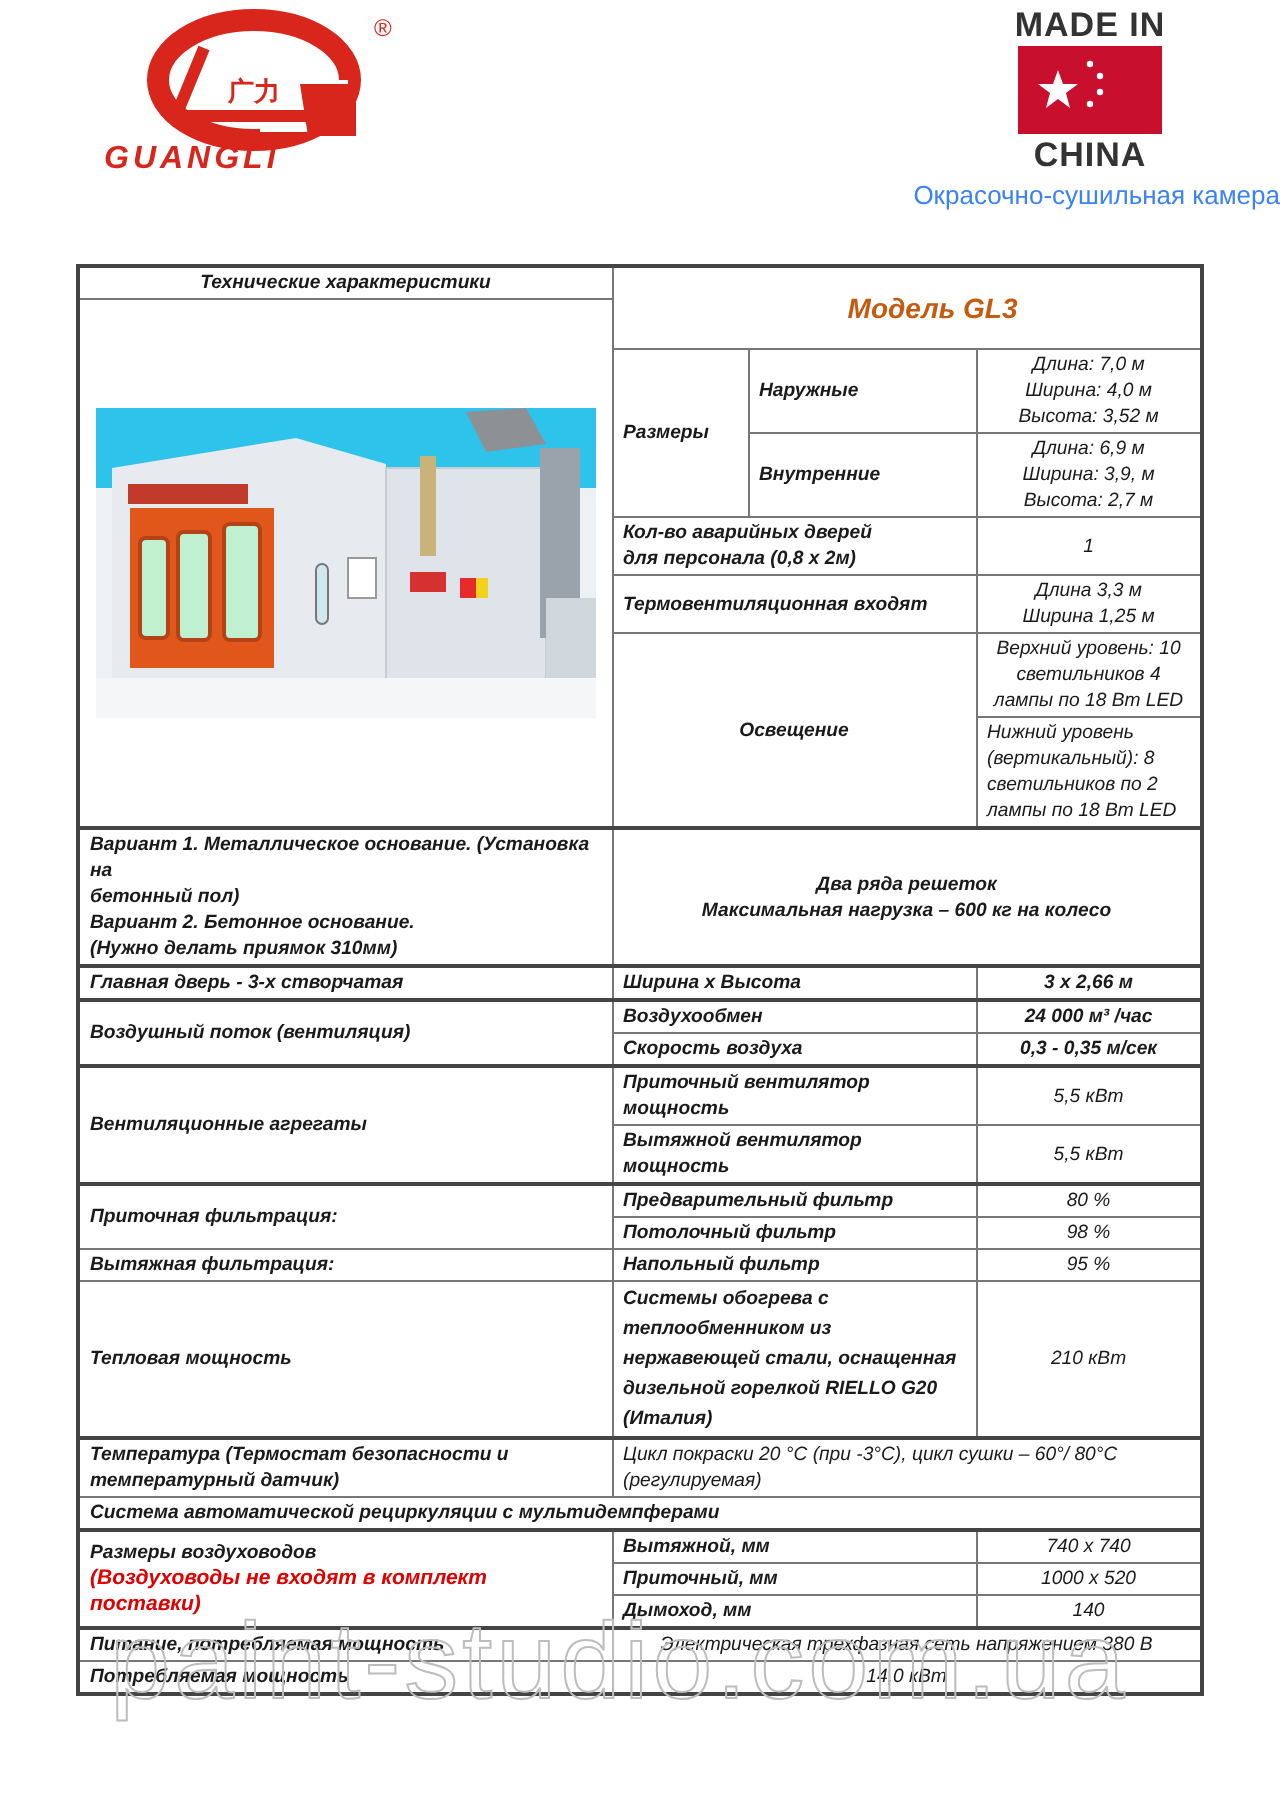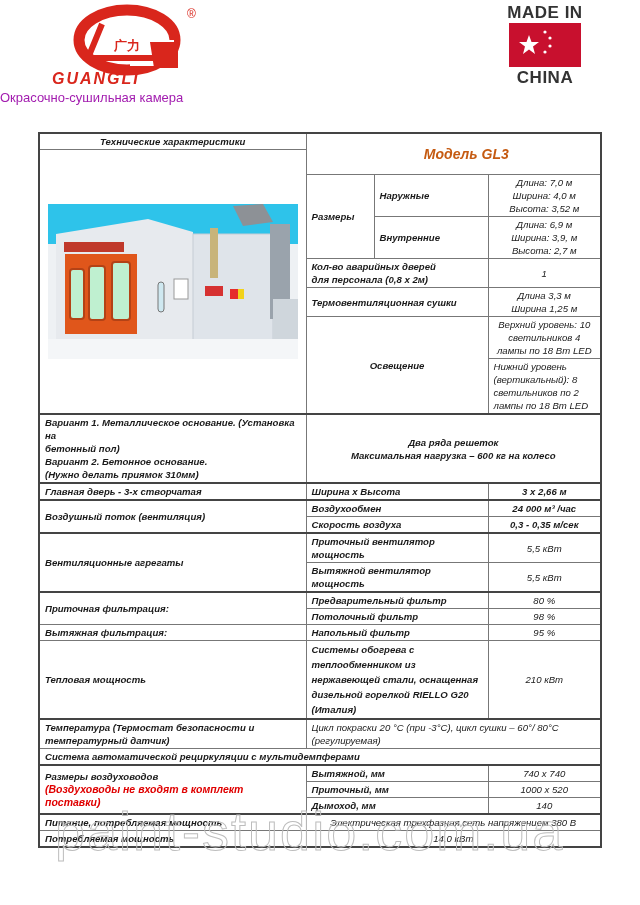--- a/index.html
+++ b/index.html
@@ -1,21 +1,21 @@
 <!DOCTYPE html>
 <html><head>
 <meta charset="utf-8">
 <style>
   html,body{margin:0;padding:0;background:#fff;}
   body{width:640px;height:905px;position:relative;overflow:hidden;font-family:"Liberation Sans","DejaVu Sans",sans-serif;color:#1a1a1a;}
   .logo{position:absolute;left:42px;top:4px;width:170px;height:84px;}
   .made{position:absolute;left:505px;top:4px;width:80px;height:80px;}
   .made .t1,.made .t2{font-weight:bold;font-size:17px;color:#333;text-align:center;letter-spacing:0.5px;line-height:18px;}
   .made .flag{width:72px;height:44px;background:#c8102e;margin:1px auto 2px;position:relative;}
-  .subtitle{position:absolute;left:0;width:640px;top:90px;text-align:left;color:#a21caf;font-size:13px;}
+  .subtitle{position:absolute;left:0;width:640px;top:90px;text-align:right;color:#3b82f6;font-size:13px;}
   table{position:absolute;left:38px;top:132px;width:562px;border-collapse:collapse;font-size:9.6px;line-height:13px;table-layout:fixed;}
   td{border:1px solid #777;padding:1px 5px;vertical-align:middle;font-style:italic;}
   .b{font-weight:bold;}
   .c{text-align:center;}
   .thick-top td{border-top:2px solid #444;}
   .model{color:#c55a11;font-size:14px;font-weight:bold;text-align:center;height:38px;padding-left:31px;}
   .red{color:#e00000;font-weight:bold;font-size:10.5px;}
   .outer{border:2px solid #444;}
   .photo{width:250px;height:155px;margin:0 auto;position:relative;background:#2ec3ea;overflow:hidden;}
   .watermark{position:absolute;left:55px;top:800px;font-size:54px;color:transparent;-webkit-text-stroke:1px #bdbdbd;font-family:"Liberation Sans",sans-serif;letter-spacing:2px;pointer-events:none;white-space:nowrap;}
@@ -109,21 +109,21 @@
     </td>
   </tr>
   <tr>
     <td colspan="2" class="b">
       <div>Кол-во аварийных дверей</div>
       <div>для персонала (0,8 х 2м)</div>
     </td>
     <td class="c">1</td>
   </tr>
   <tr>
-    <td colspan="2" class="b">Термовентиляционная сушки</td>
+    <td colspan="2" class="b">Термовентиляционная входят</td>
     <td class="c">
       <div>Длина 3,3 м</div>
       <div>Ширина 1,25 м</div>
     </td>
   </tr>
   <tr>
     <td colspan="2" rowspan="2" class="b c">Освещение</td>
     <td class="c">
       <div>Верхний уровень: 10</div>
       <div>светильников 4</div>

